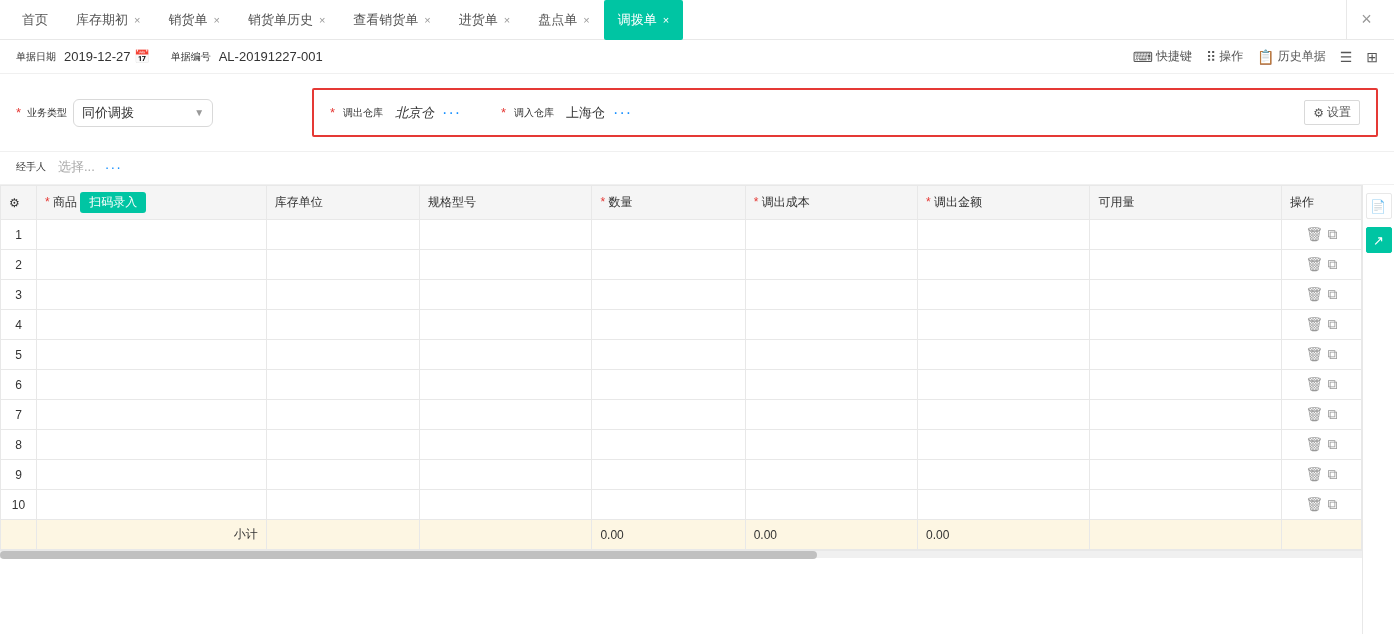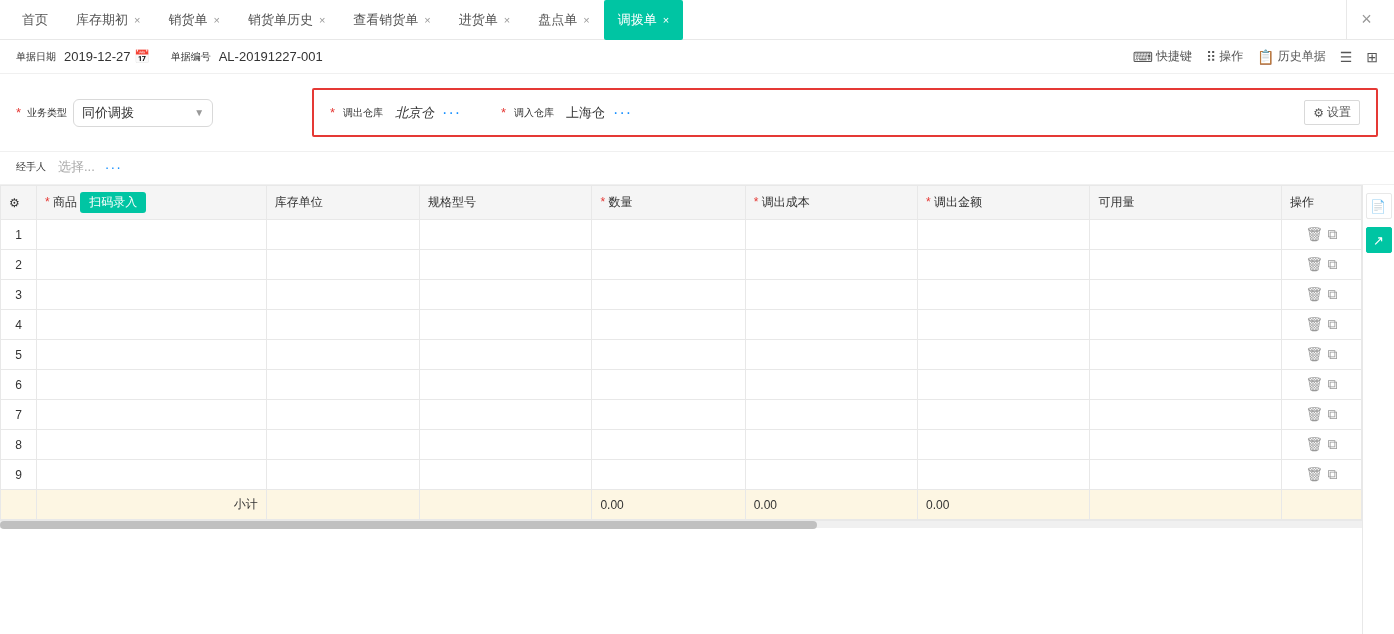--- a/index.html
+++ b/index.html
@@ -457,20 +457,31 @@
             <td class="col-unit"></td>
             <td class="col-spec"></td>
             <td class="col-qty"></td>
             <td class="col-cost"></td>
             <td class="col-amount"></td>
             <td class="col-avail"></td>
             <td class="col-ops"><span class="action-icon">🗑</span><span class="action-icon">⧉</span></td>
           </tr>
           <tr>
             <td class="col-index">9</td>
+            <td class="col-product"></td>
+            <td class="col-unit"></td>
+            <td class="col-spec"></td>
+            <td class="col-qty"></td>
+            <td class="col-cost"></td>
+            <td class="col-amount"></td>
+            <td class="col-avail"></td>
+            <td class="col-ops"><span class="action-icon">🗑</span><span class="action-icon">⧉</span></td>
+          </tr>
+          <tr>
+            <td class="col-index">10</td>
             <td class="col-product"></td>
             <td class="col-unit"></td>
             <td class="col-spec"></td>
             <td class="col-qty"></td>
             <td class="col-cost"></td>
             <td class="col-amount"></td>
             <td class="col-avail"></td>
             <td class="col-ops"><span class="action-icon">🗑</span><span class="action-icon">⧉</span></td>
           </tr>
           <tr class="subtotal-row">

